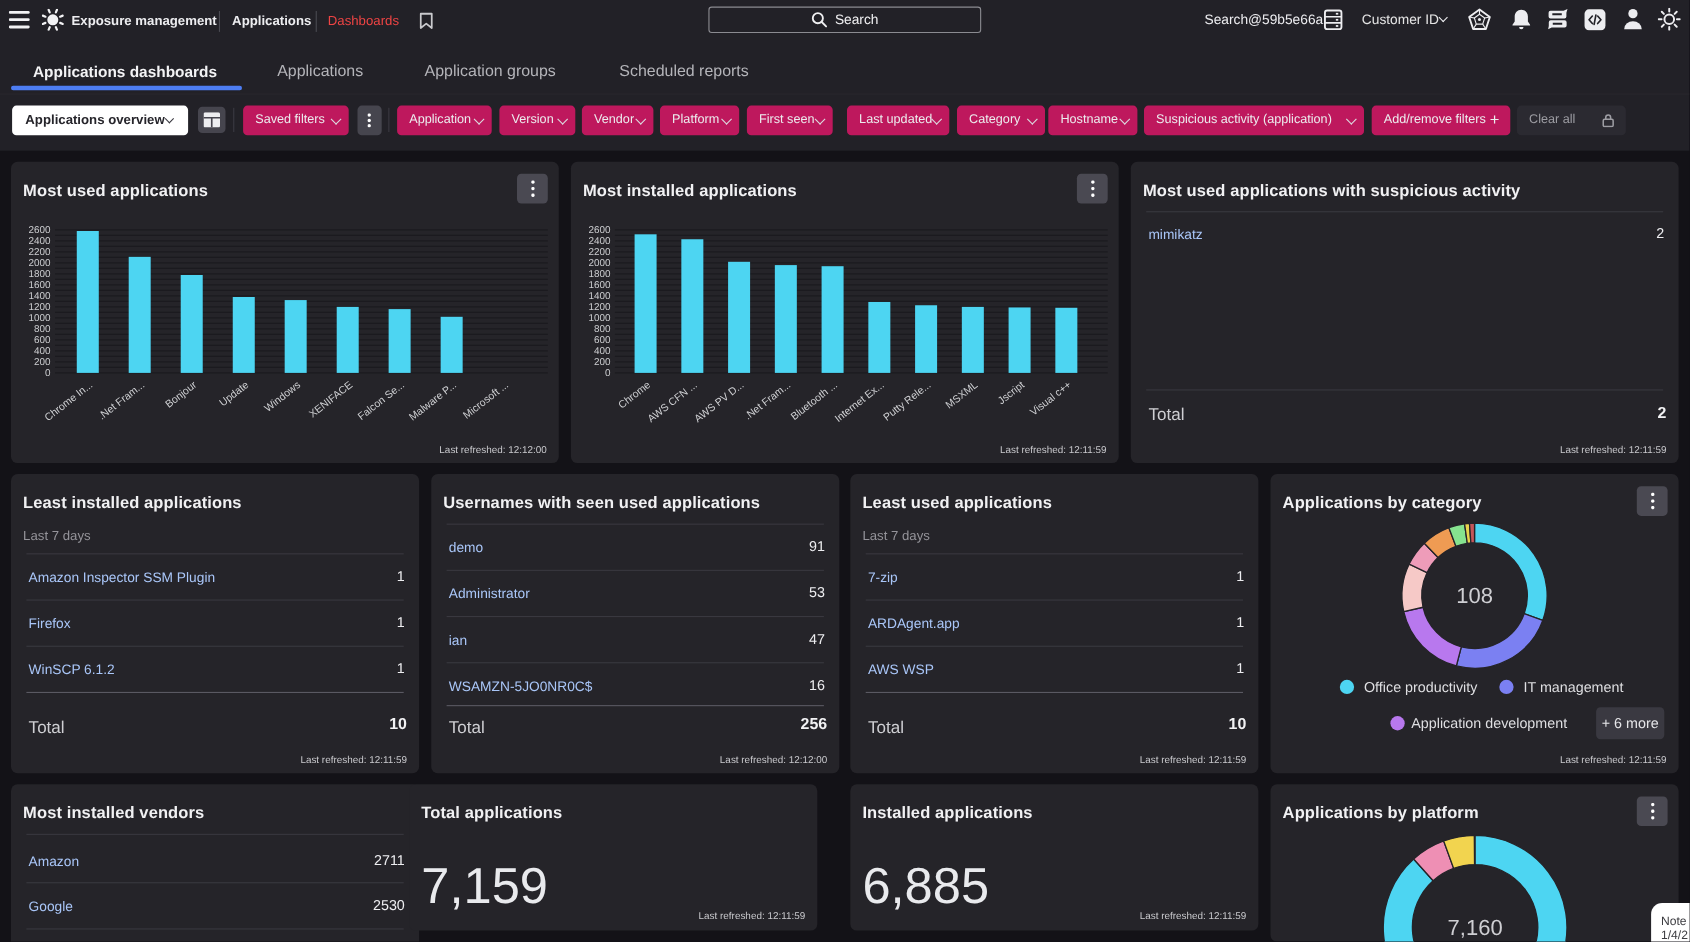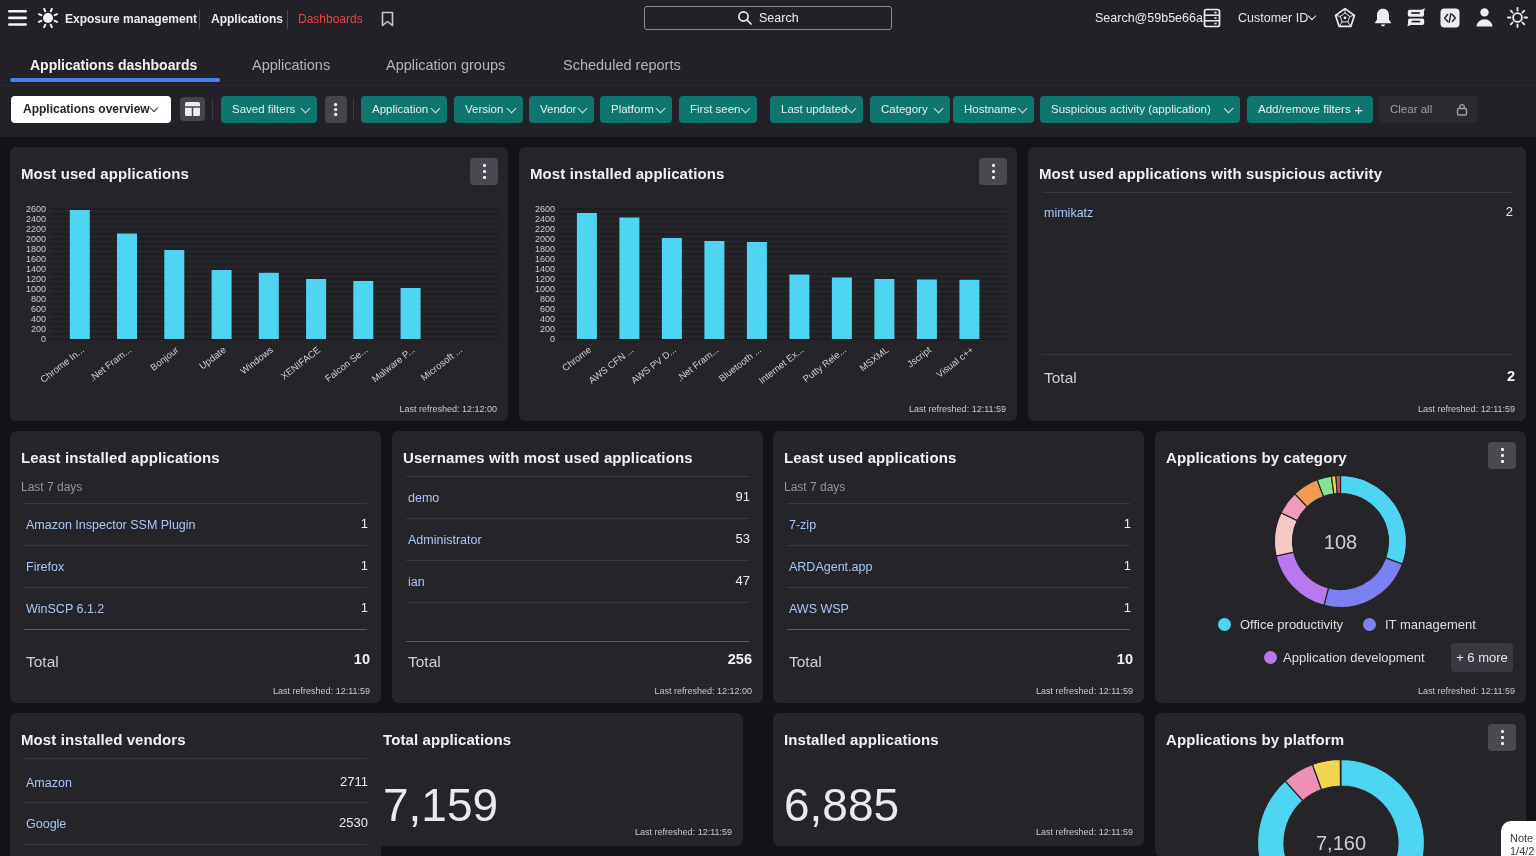--- a/index.html
+++ b/index.html
@@ -11,21 +11,21 @@
 .kebab i{position:absolute;left:13px;width:2.6px;height:2.6px;border-radius:50%;background:#fff}
 .foot{position:absolute;right:11px;bottom:7px;font-size:9px;color:#c9c9cd}
 .sub{position:absolute;left:11px;font-size:12px;color:#95949a}
 .dv{position:absolute;left:14px;right:14px;height:1px;background:#39383f}
 .dv2{position:absolute;left:14px;right:14px;height:1px;background:#5a5962}
 .lrow{position:absolute;left:16px;right:13px;height:20px}
 .lnk{position:absolute;left:0;top:2px;font-size:12.5px;color:#a9c6f8}
 .val{position:absolute;right:0;top:0;font-size:13px;color:#ededf0}
 .tot{position:absolute;left:16px;font-size:15.5px;color:#cfcfd3}
 .totv{position:absolute;right:11px;font-size:14.5px;font-weight:bold;color:#f2f2f4}
-.pill{position:absolute;top:96px;height:27px;background:#0f766e;border-radius:4px;color:#ececee;font-size:11.5px;font-weight:400;line-height:27px;text-align:left;white-space:nowrap}
+.pill{position:absolute;top:96px;height:27px;background:#be185d;border-radius:4px;color:#ececee;font-size:11.5px;font-weight:400;line-height:27px;text-align:left;white-space:nowrap}
 .pill .tx{padding:0 20px 0 11px}
 .chev{position:absolute;right:8px;top:11px;width:7px;height:7px}
 .chev:before{content:"";position:absolute;width:6px;height:6px;border-right:1.6px solid #dcdce0;border-bottom:1.6px solid #dcdce0;transform:rotate(45deg);top:-2px}
 .dchev{position:absolute;width:6px;height:6px;border-right:1.6px solid #3a3940;border-bottom:1.6px solid #3a3940;transform:rotate(45deg)}
 .vsep{position:absolute;top:98px;width:1px;height:22px;background:#3b3a42}
 .legdot{position:absolute;width:13px;height:13px;border-radius:50%}
 .legtx{position:absolute;font-size:13px;color:#dfdfe2}
 </style></head><body>
 <div class="hdr"></div>
 <svg class="abs" style="left:8px;top:9px" width="20" height="18">
@@ -322,37 +322,41 @@
     <div class="lrow" style="top:169px">
       <span class="lnk">WinSCP 6.1.2</span>
       <span class="val">1</span>
     </div>
     <div class="dv2" style="top:198px"></div>
     <div class="tot" style="top:222px">Total</div>
     <div class="totv" style="top:220px">10</div>
     <div class="foot">Last refreshed: 12:11:59</div>
   </div>
 <div class="card" style="left:392px;top:431px;width:371px;height:272px">
-    <div class="ttl">Usernames with most used applications</div>
+    <div class="ttl">Usernames with seen used applications</div>
     <div class="dv" style="top:45px"></div>
     <div class="lrow" style="top:58px">
       <span class="lnk">demo</span>
       <span class="val">91</span>
     </div>
     <div class="dv" style="top:87px"></div>
     <div class="lrow" style="top:100px">
       <span class="lnk">Administrator</span>
       <span class="val">53</span>
     </div>
     <div class="dv" style="top:129px"></div>
     <div class="lrow" style="top:142px">
       <span class="lnk">ian</span>
       <span class="val">47</span>
     </div>
     <div class="dv" style="top:171px"></div>
+    <div class="lrow" style="top:184px">
+      <span class="lnk">WSAMZN-5JO0NR0C$</span>
+      <span class="val">16</span>
+    </div>
     <div class="dv2" style="top:210px"></div>
     <div class="tot" style="top:222px">Total</div>
     <div class="totv" style="top:220px">256</div>
     <div class="foot">Last refreshed: 12:12:00</div>
   </div>
 <div class="card" style="left:773px;top:431px;width:371px;height:272px">
     <div class="ttl">Least used applications</div>
     <div class="sub" style="top:480px;top:49px">Last 7 days</div>
     <div class="dv" style="top:72px"></div>
     <div class="lrow" style="top:85px">

